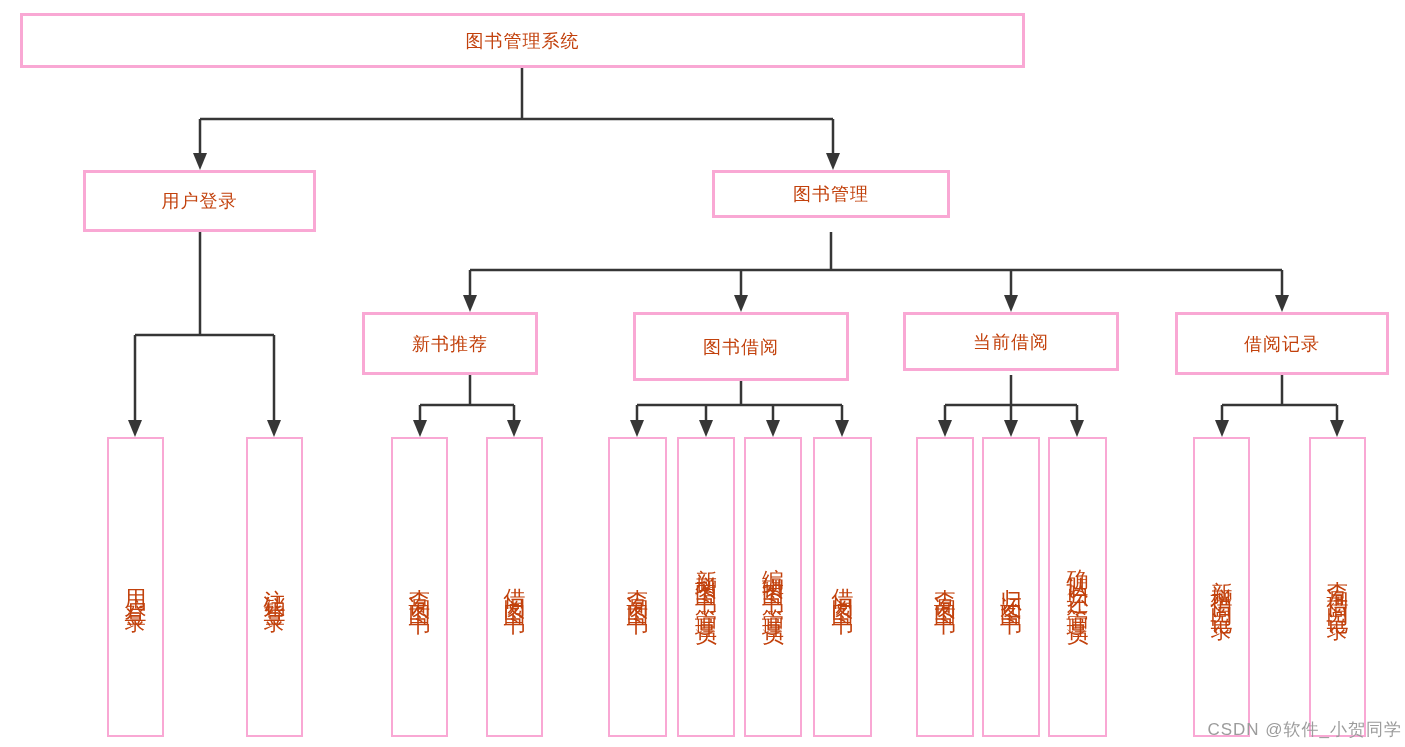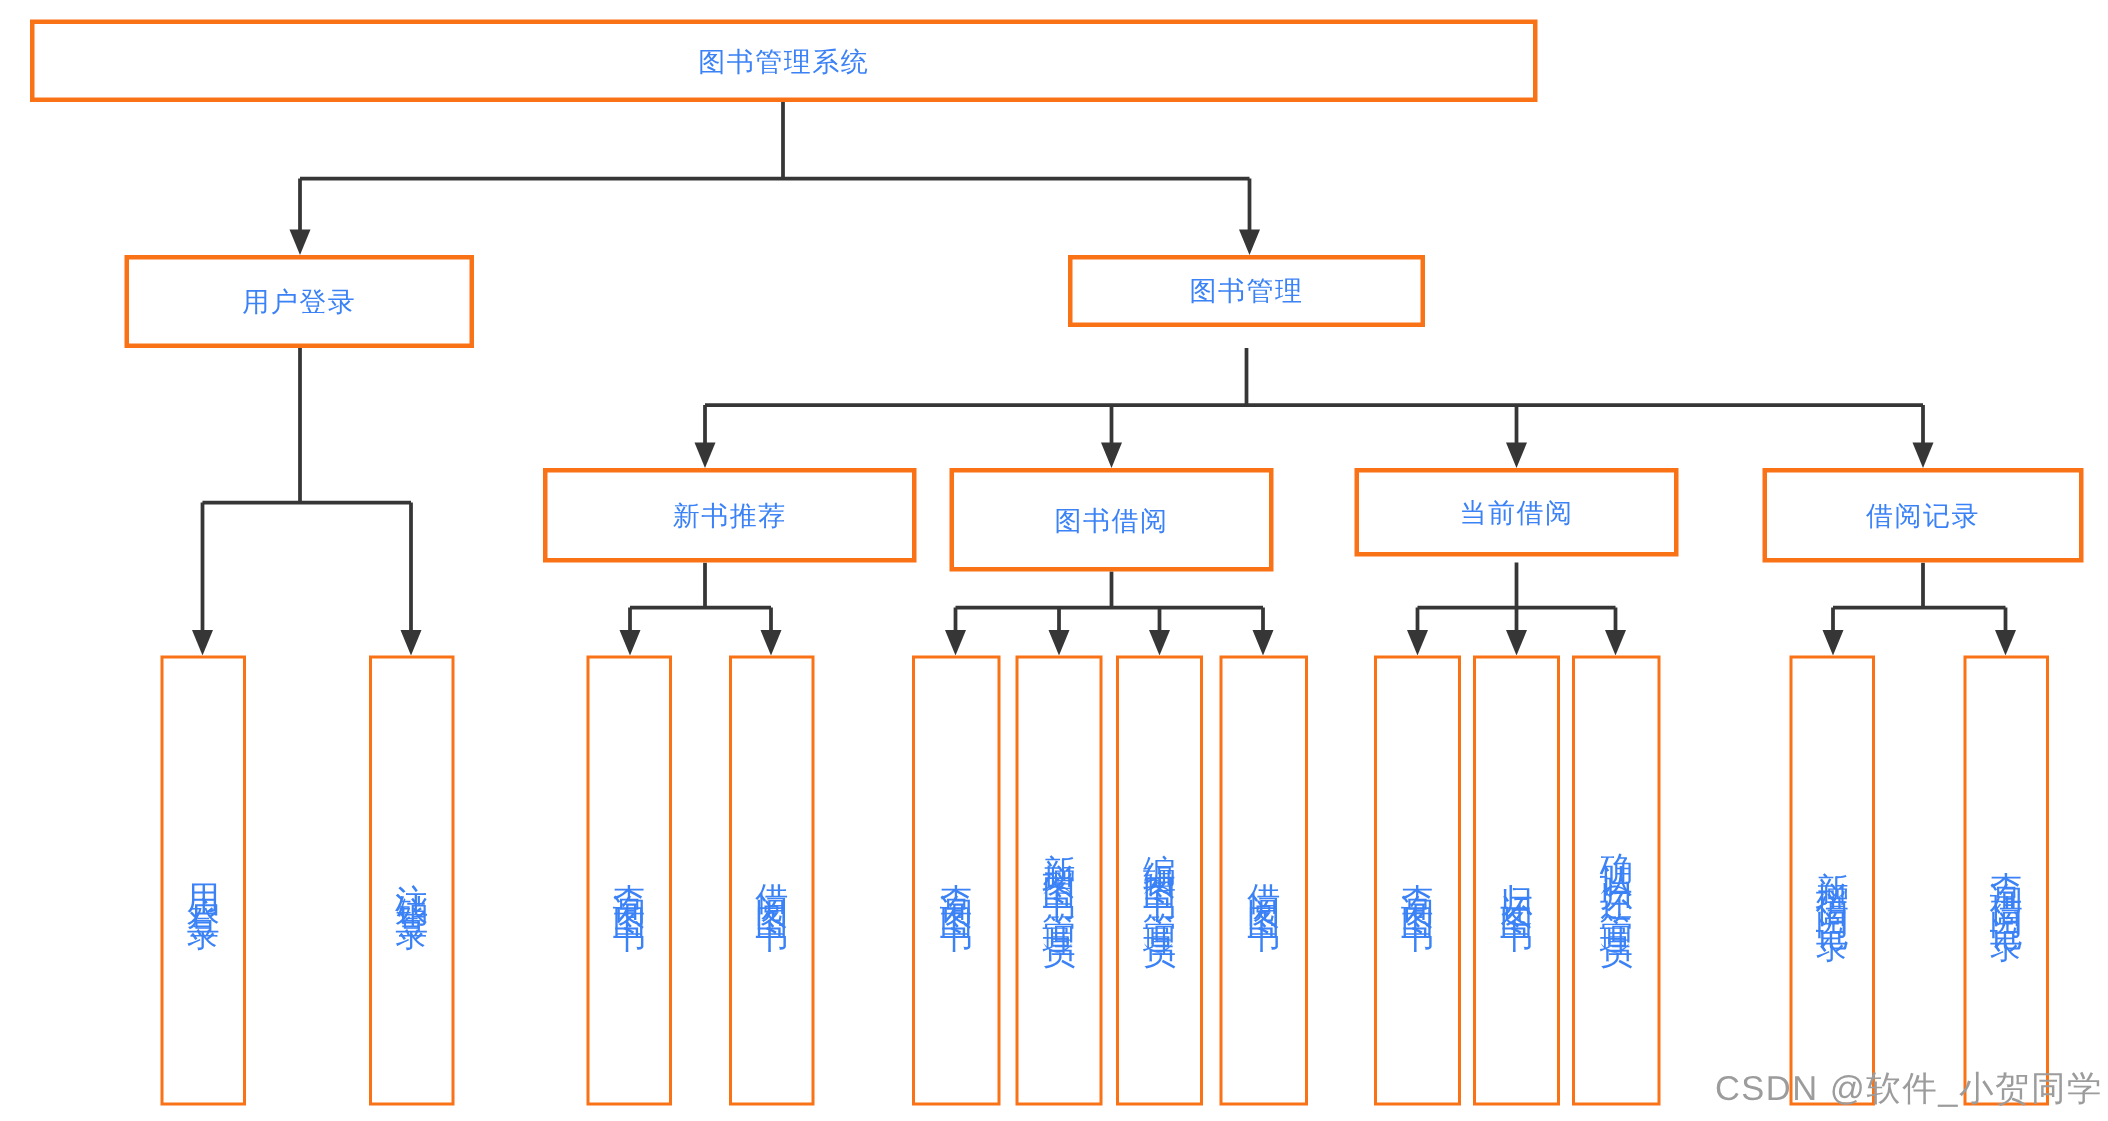--- a/index.html
+++ b/index.html
@@ -10,62 +10,62 @@
     font-family:"Liberation Sans", sans-serif;
     overflow:hidden;
   }
   .connectors {
     position:absolute; left:0; top:0; z-index:0;
   }
   .node {
     position:absolute;
     box-sizing:border-box;
     background:#ffffff;
-    border:3px solid #f97316;
-    color:#3b82f6;
+    border:3px solid #f9a8d4;
+    color:#c2410c;
     display:flex;
     align-items:center;
     justify-content:center;
     z-index:1;
   }
   .h-node { font-size:18px; letter-spacing:1px; }
   .leaf {
     writing-mode:vertical-rl;
     font-size:22px;
     letter-spacing:8px;
     border-width:2.5px;
     line-height:1;
     text-align:center;
   }
   
   .n-root   { left:20px;  top:13px;  width:1005px; height:55px; }
   .n-login  { left:83px;  top:170px; width:233px;  height:62px; }
   .n-mgmt   { left:712px; top:170px; width:238px;  height:48px; }
-  .n-newrec { left:362px; top:312px; width:249px;  height:63px; }
+  .n-newrec { left:362px; top:312px; width:176px;  height:63px; }
   .n-borrow { left:633px; top:312px; width:216px;  height:69px; }
   .n-current{ left:903px; top:312px; width:216px;  height:59px; }
   .n-record { left:1175px;top:312px; width:214px;  height:63px; }
   .lf { top:437px; height:300px; }
   .lf-1  { left:107px;  width:57px; }
   .lf-2  { left:246px;  width:57px; }
   .lf-3  { left:391px;  width:57px; }
   .lf-4  { left:486px;  width:57px; }
   .lf-5  { left:608px;  width:59px; }
   .lf-6  { left:677px;  width:58px; }
   .lf-7  { left:744px;  width:58px; }
   .lf-8  { left:813px;  width:59px; }
   .lf-9  { left:916px;  width:58px; }
   .lf-10 { left:982px;  width:58px; }
   .lf-11 { left:1048px; width:59px; }
   .lf-12 { left:1193px; width:57px; }
   .lf-13 { left:1309px; width:57px; }
   .watermark {
     position:absolute;
     right:3px; bottom:6px;
-    font-size:23px;
+    font-size:17px;
     color:#9c9c9c;
     letter-spacing:1px;
     z-index:2;
     white-space:nowrap;
     margin-top:20px;
   }
 </style>
 </head>
 <body>
 

